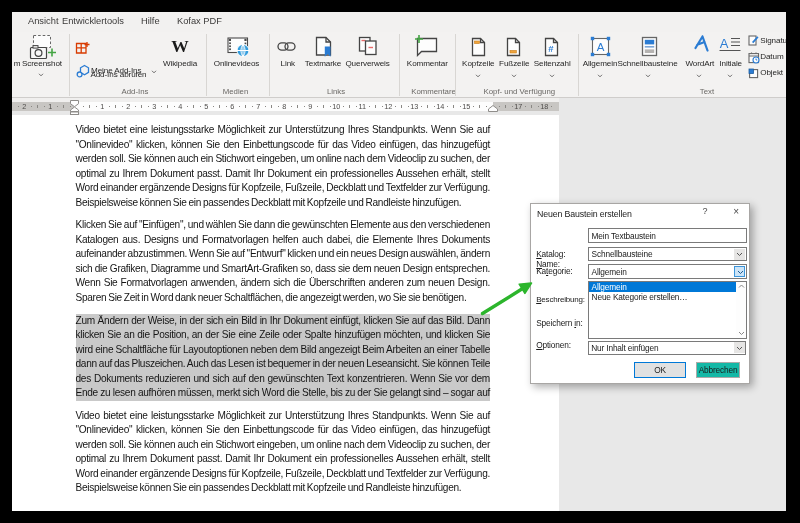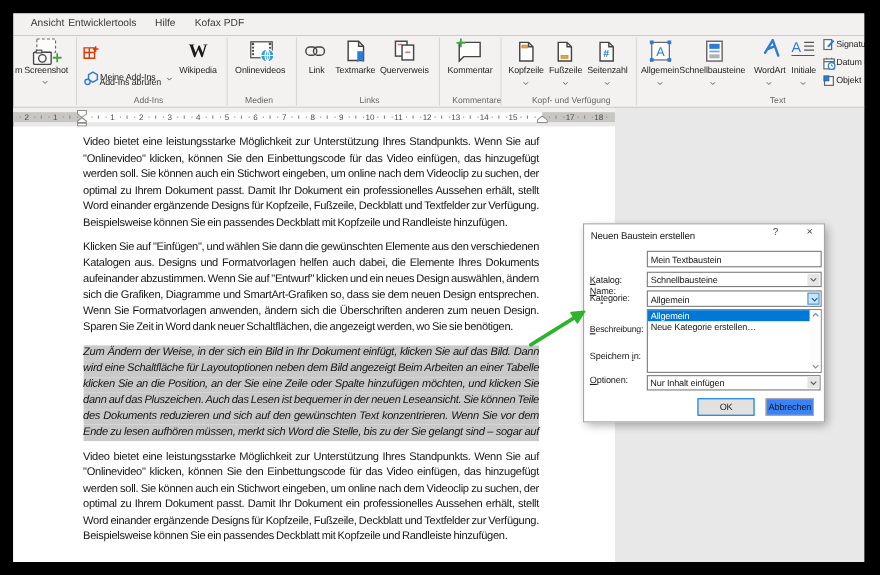--- a/index.html
+++ b/index.html
@@ -15,21 +15,21 @@
 #rul-light{left:62px;top:4.5px;width:419px;height:9px;background:#fdfdfd;}
 #rul-dark-r{left:481px;top:4.5px;width:65.5px;height:9px;background:#c8c6c3;}
 .tab{position:absolute;top:0;height:20px;line-height:18.5px;font-size:9.3px;color:#3b3a39;}
 .glabel{position:absolute;top:55px;font-size:7.8px;color:#6a6865;text-align:center;transform:translateX(-50%);white-space:nowrap;}
 .sep{position:absolute;top:2px;width:1px;height:62px;background:#d8d6d3;}
 .blabel{position:absolute;top:26.6px;font-size:8.1px;letter-spacing:-0.1px;color:#262626;text-align:center;transform:translateX(-50%);white-space:nowrap;}
 .chev{position:absolute;width:7px;height:4px;transform:translateX(-50%);}
 .doc{position:absolute;left:75.5px;top:123.2px;width:414.5px;font-size:10.1px;line-height:14.5px;color:#151515;letter-spacing:-0.28px;word-spacing:-0.7px;}
 .ln{text-align:justify;text-align-last:justify;white-space:nowrap;}
 .lnl{text-align:left;text-align-last:left;}
-.hl{background:#c9c9c9;font-style:italic;}
+.hl{background:#c9c9c9;}
 .pgap{height:8.2px;}
 svg{display:block;}
 </style>
 </head>
 <body>
 <div class="abs" id="tabrow">
   <span class="tab" style="left:16px;">Ansicht</span>
   <span class="tab" style="left:50px;">Entwicklertools</span>
   <span class="tab" style="left:129px;">Hilfe</span>
   <span class="tab" style="left:165px;">Kofax PDF</span>
@@ -299,22 +299,22 @@
 <div class="ln lnl">Beispielsweise können Sie ein passendes Deckblatt mit Kopfzeile und Randleiste hinzufügen.</div>
 <div class="pgap"></div>
 <div class="ln">Klicken Sie auf "Einfügen", und wählen Sie dann die gewünschten Elemente aus den verschiedenen</div>
 <div class="ln">Katalogen aus. Designs und Formatvorlagen helfen auch dabei, die Elemente Ihres Dokuments</div>
 <div class="ln">aufeinander abzustimmen. Wenn Sie auf "Entwurf" klicken und ein neues Design auswählen, ändern</div>
 <div class="ln">sich die Grafiken, Diagramme und SmartArt-Grafiken so, dass sie dem neuen Design entsprechen.</div>
 <div class="ln">Wenn Sie Formatvorlagen anwenden, ändern sich die Überschriften anderen zum neuen Design.</div>
 <div class="ln lnl">Sparen Sie Zeit in Word dank neuer Schaltflächen, die angezeigt werden, wo Sie sie benötigen.</div>
 <div class="pgap"></div>
 <div class="ln hl">Zum Ändern der Weise, in der sich ein Bild in Ihr Dokument einfügt, klicken Sie auf das Bild. Dann</div>
+<div class="ln hl">klicken Sie an die Position, an der Sie eine Zeile oder Spalte hinzufügen möchten, und klicken Sie</div>
 <div class="ln hl">wird eine Schaltfläche für Layoutoptionen neben dem Bild angezeigt Beim Arbeiten an einer Tabelle</div>
-<div class="ln hl">klicken Sie an die Position, an der Sie eine Zeile oder Spalte hinzufügen möchten, und klicken Sie</div>
 <div class="ln hl">dann auf das Pluszeichen. Auch das Lesen ist bequemer in der neuen Leseansicht. Sie können Teile</div>
 <div class="ln hl">des Dokuments reduzieren und sich auf den gewünschten Text konzentrieren. Wenn Sie vor dem</div>
 <div class="ln hl">Ende zu lesen aufhören müssen, merkt sich Word die Stelle, bis zu der Sie gelangt sind – sogar auf</div>
 <div class="pgap"></div>
 <div class="ln">Video bietet eine leistungsstarke Möglichkeit zur Unterstützung Ihres Standpunkts. Wenn Sie auf</div>
 <div class="ln">"Onlinevideo" klicken, können Sie den Einbettungscode für das Video einfügen, das hinzugefügt</div>
 <div class="ln">werden soll. Sie können auch ein Stichwort eingeben, um online nach dem Videoclip zu suchen, der</div>
 <div class="ln">optimal zu Ihrem Dokument passt. Damit Ihr Dokument ein professionelles Aussehen erhält, stellt</div>
 <div class="ln">Word einander ergänzende Designs für Kopfzeile, Fußzeile, Deckblatt und Textfelder zur Verfügung.</div>
 <div class="ln lnl">Beispielsweise können Sie ein passendes Deckblatt mit Kopfzeile und Randleiste hinzufügen.</div>
@@ -364,20 +364,20 @@
 </div>
 <div style="position:absolute;left:57.1px;top:136.6px;width:158.7px;height:14.4px;border:1px solid #7a7a7a;box-sizing:border-box;background:#fff;">
       <span style="position:absolute;left:2.6px;top:1.4px;">Nur Inhalt einfügen</span>
 <div style="position:absolute;right:0.5px;top:0.5px;width:11px;height:11.4px;background:#e6e5e4;">
         <svg style="position:absolute;left:2px;top:3.5px;" width="7" height="5" viewBox="0 0 7 5">
           <path d="M1 1 l2.5 2.5 L6 1" fill="none" stroke="#555" stroke-width="1"></path>
         </svg>
       </div>
     </div>
 <div style="position:absolute;left:103.6px;top:157.8px;width:52px;height:16.2px;background:#e1e1e1;border:1px solid #0078d7;box-sizing:border-box;text-align:center;line-height:14.5px;">OK</div>
-<div style="position:absolute;left:165.3px;top:157.8px;width:44.6px;height:16.2px;background:#3b82f6;border:1px solid #acaaa8;box-sizing:border-box;text-align:center;line-height:14.5px;">Abbrechen</div>
+<div style="position:absolute;left:165.3px;top:157.8px;width:44.6px;height:16.2px;background:#14b8a6;border:1px solid #acaaa8;box-sizing:border-box;text-align:center;line-height:14.5px;">Abbrechen</div>
 </div>
 <svg class="abs" id="arrow" style="left:477px;top:277px;z-index:60;" width="60" height="42" viewBox="0 0 60 42">
 <path d="M5.5 36.5 L46 11.3" stroke="#2cb52c" stroke-width="3.4" stroke-linecap="round" fill="none"></path>
 <path d="M54.5 6 L47.9 16.4 L42.2 7.2 z" fill="#2cb52c" stroke="#2cb52c" stroke-width="1.6" stroke-linejoin="round"></path>
 </svg>
 <div class="abs" style="left:786px;top:0;width:14px;height:523px;background:#000;z-index:90;"></div>
 <div class="abs" style="left:0;top:510.7px;width:800px;height:12.3px;background:#000;z-index:90;"></div>
 
 </body></html>

